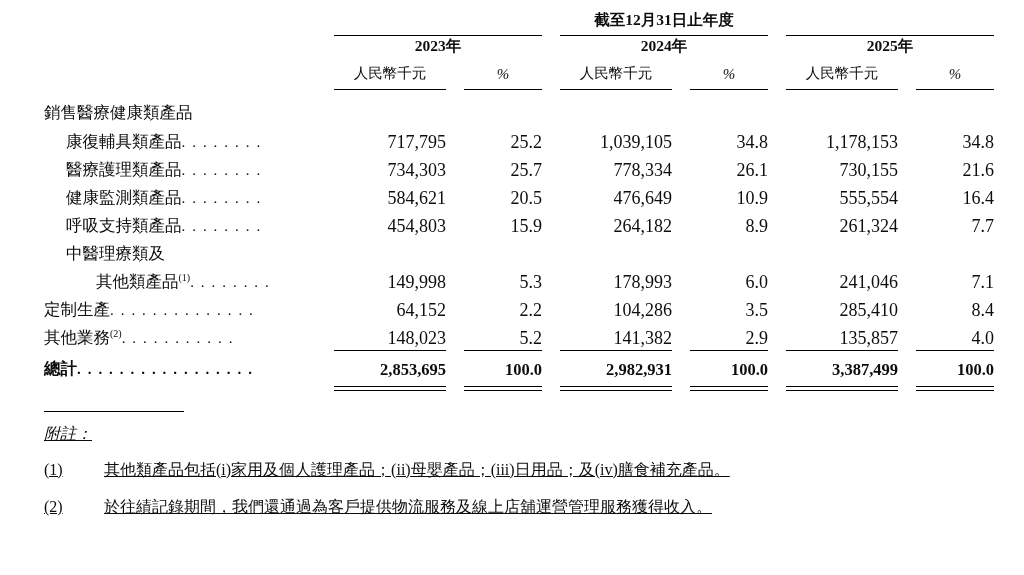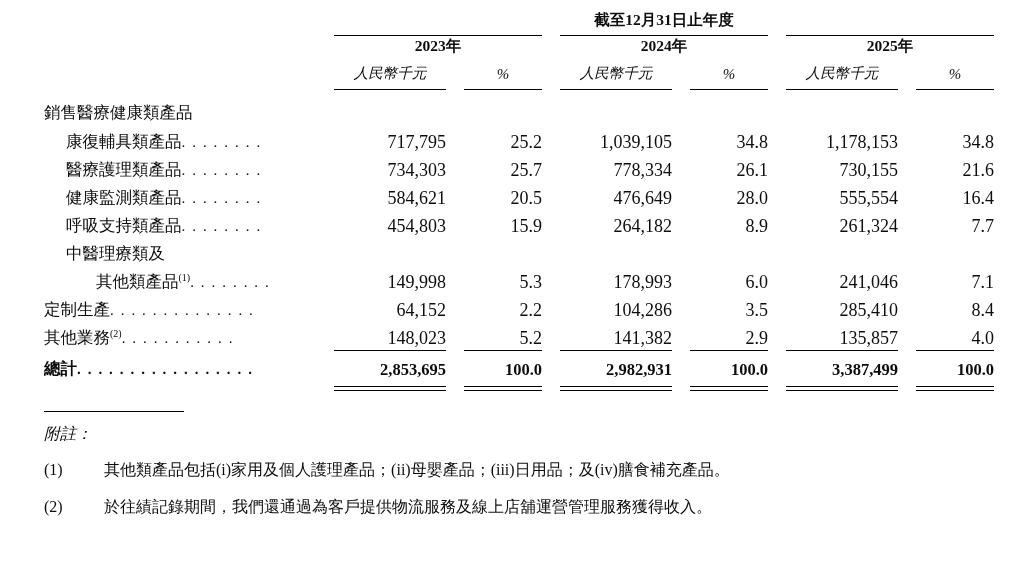--- a/index.html
+++ b/index.html
@@ -50,21 +50,20 @@
     text-align: center;
     font-weight: bold;
     font-size: 15.5px;
     padding-bottom: 4px;
   }
   .rule-top {
     border-top: 1.1px solid #000;
   }
   .hdr-sub {
     text-align: center;
-    font-style: italic;
     font-size: 14.5px;
     padding-top: 4px;
     padding-bottom: 6px;
     font-family: "Liberation Serif", serif;
   }
   .hdr-sub-pct {
     text-align: center;
     font-style: italic;
     font-size: 15px;
     padding-top: 4px;
@@ -122,20 +121,21 @@
   }
   .sp-after-total td { height: 3px; padding: 0; }
 
   sup {
     font-size: 10px;
     vertical-align: super;
   }
 
   .notes {
     margin-top: 20px;
+    text-decoration: underline;
   }
   .notes-rule {
     width: 140px;
     border-top: 1px solid #000;
     margin-bottom: 12px;
   }
   .notes-title {
     font-style: italic;
     font-size: 16px;
     margin-bottom: 14px;
@@ -240,21 +240,21 @@
     </tr>
 
     <tr class="data-row">
       <td class="row-label indent1"><span>健康監測類產品</span><span class="dots">. . . . . . . .</span></td>
       <td class="num">584,621</td>
       <td></td>
       <td class="num">20.5</td>
       <td></td>
       <td class="num">476,649</td>
       <td></td>
-      <td class="num">28.0</td>
+      <td class="num">10.9</td>
       <td></td>
       <td class="num">555,554</td>
       <td></td>
       <td class="num">16.4</td>
     </tr>
 
     <tr class="data-row">
       <td class="row-label indent1"><span>呼吸支持類產品</span><span class="dots">. . . . . . . .</span></td>
       <td class="num">454,803</td>
       <td></td>

